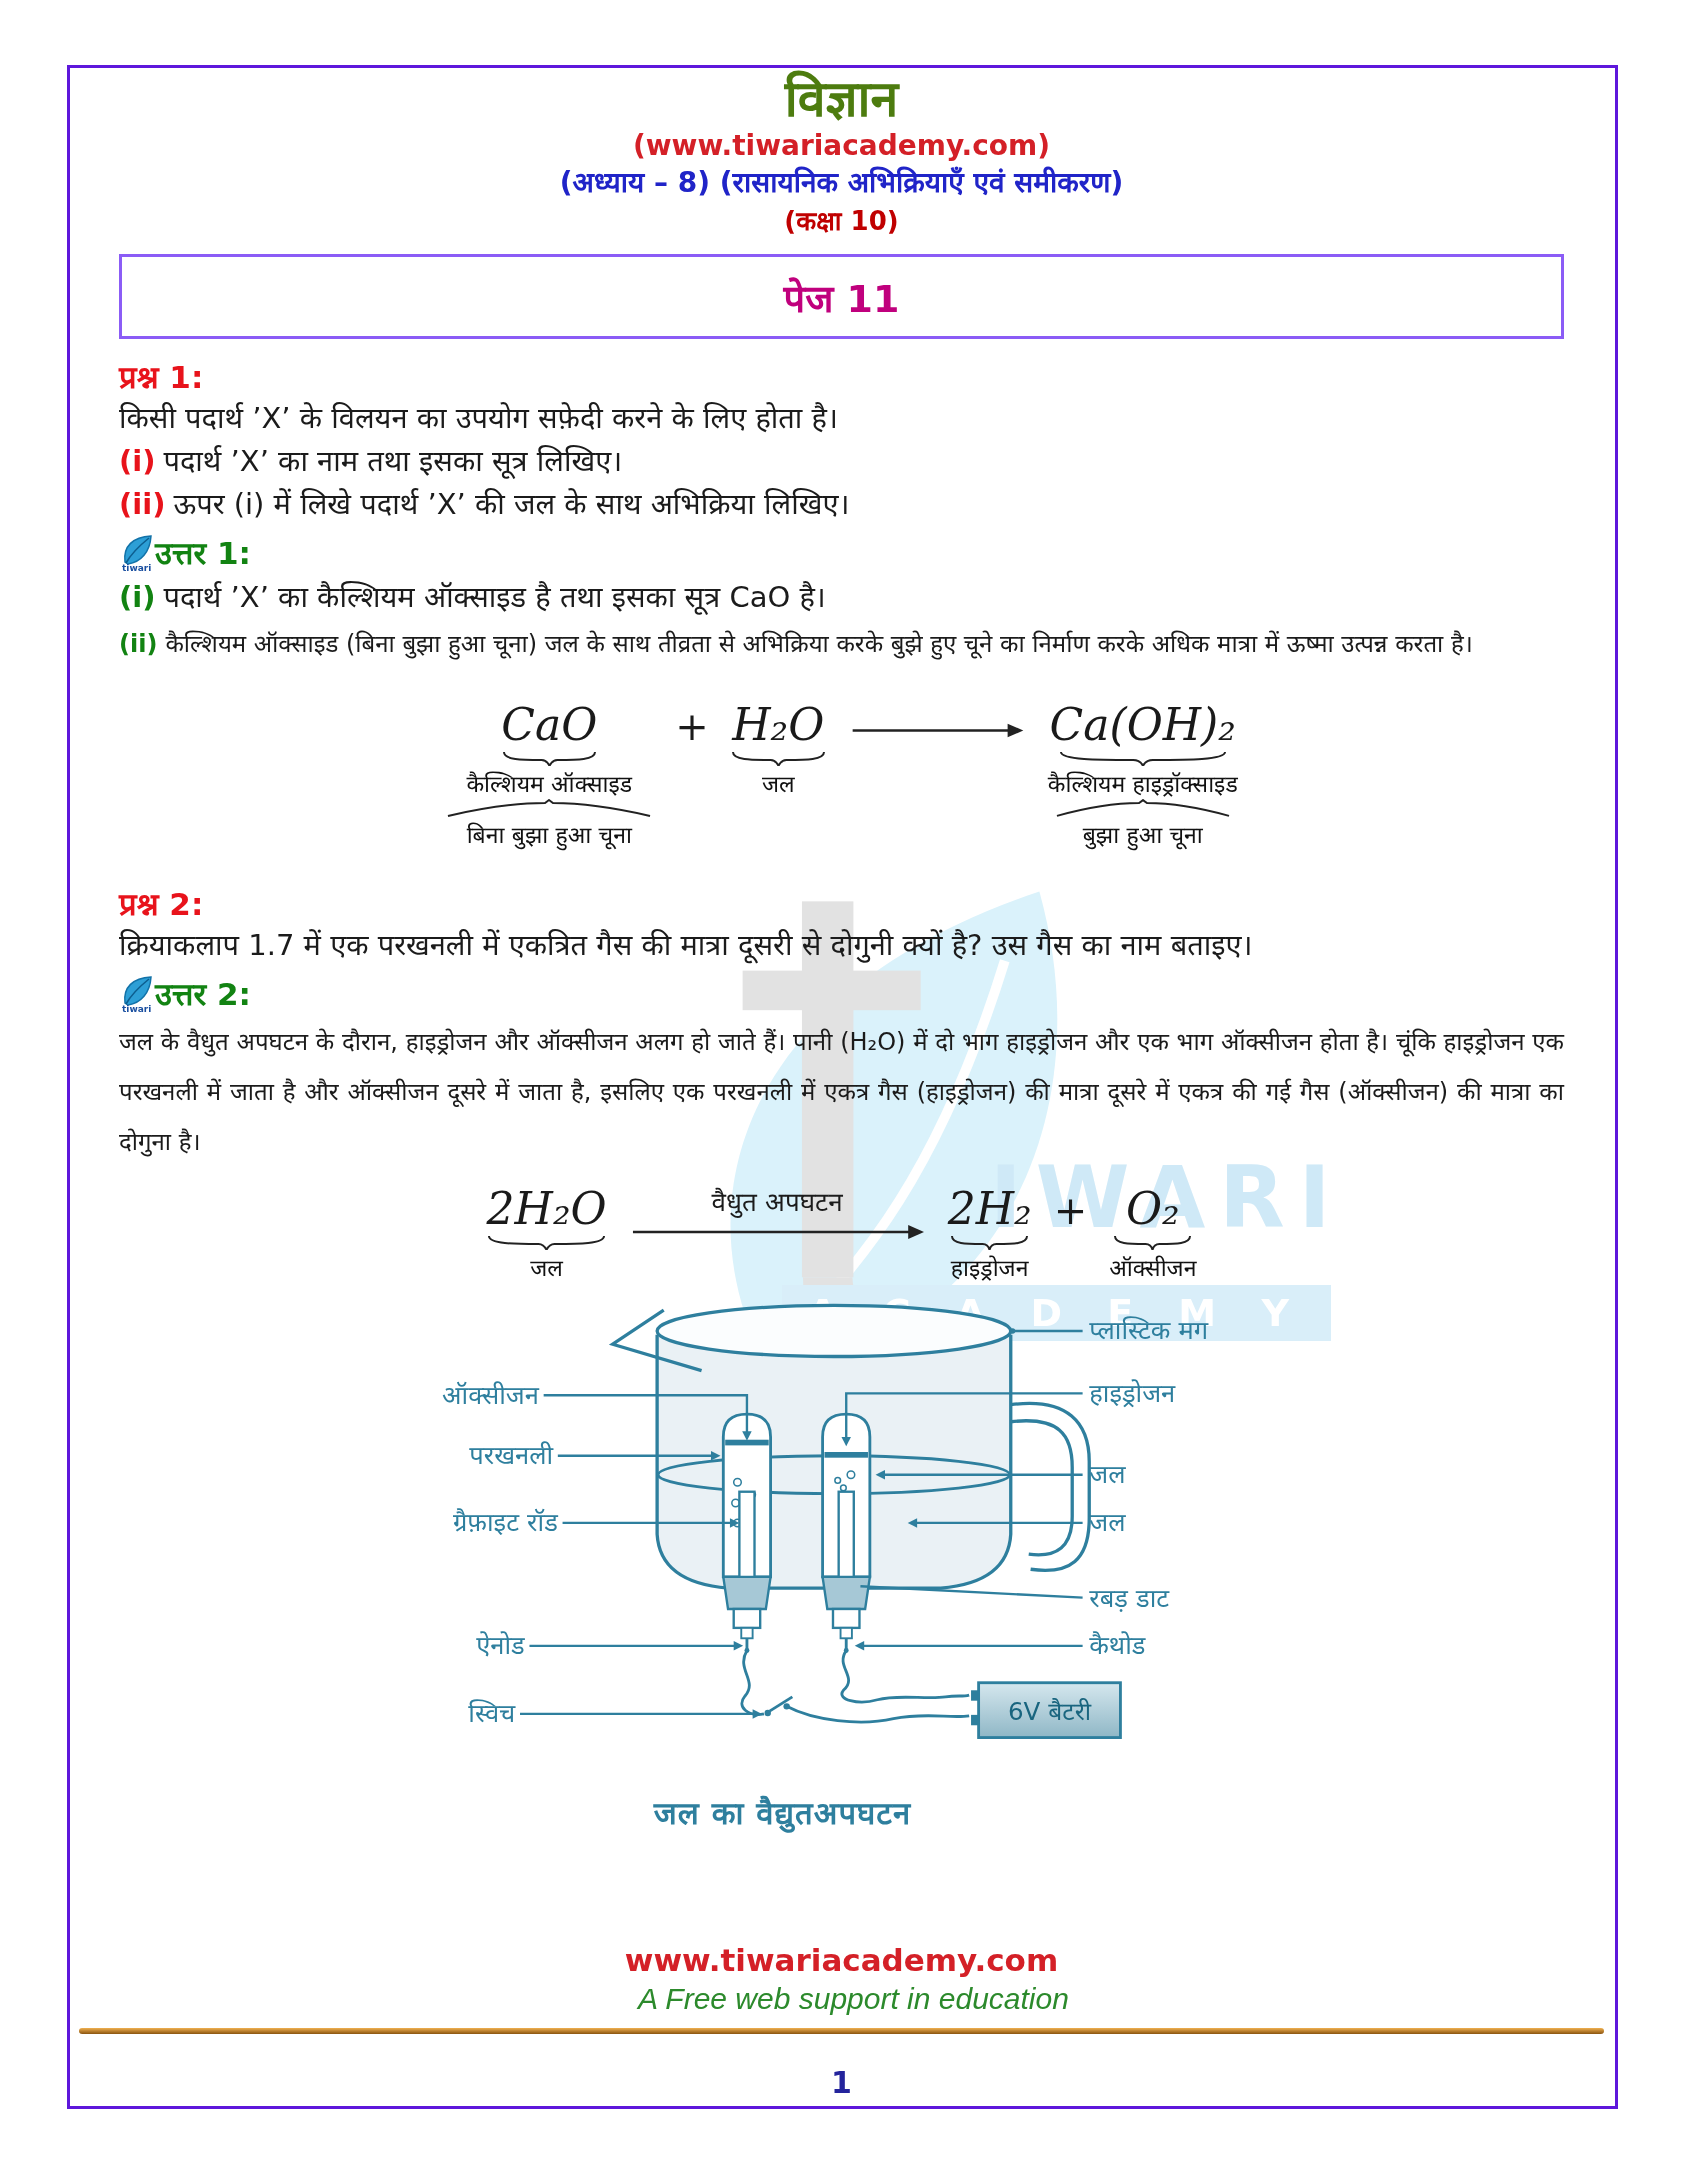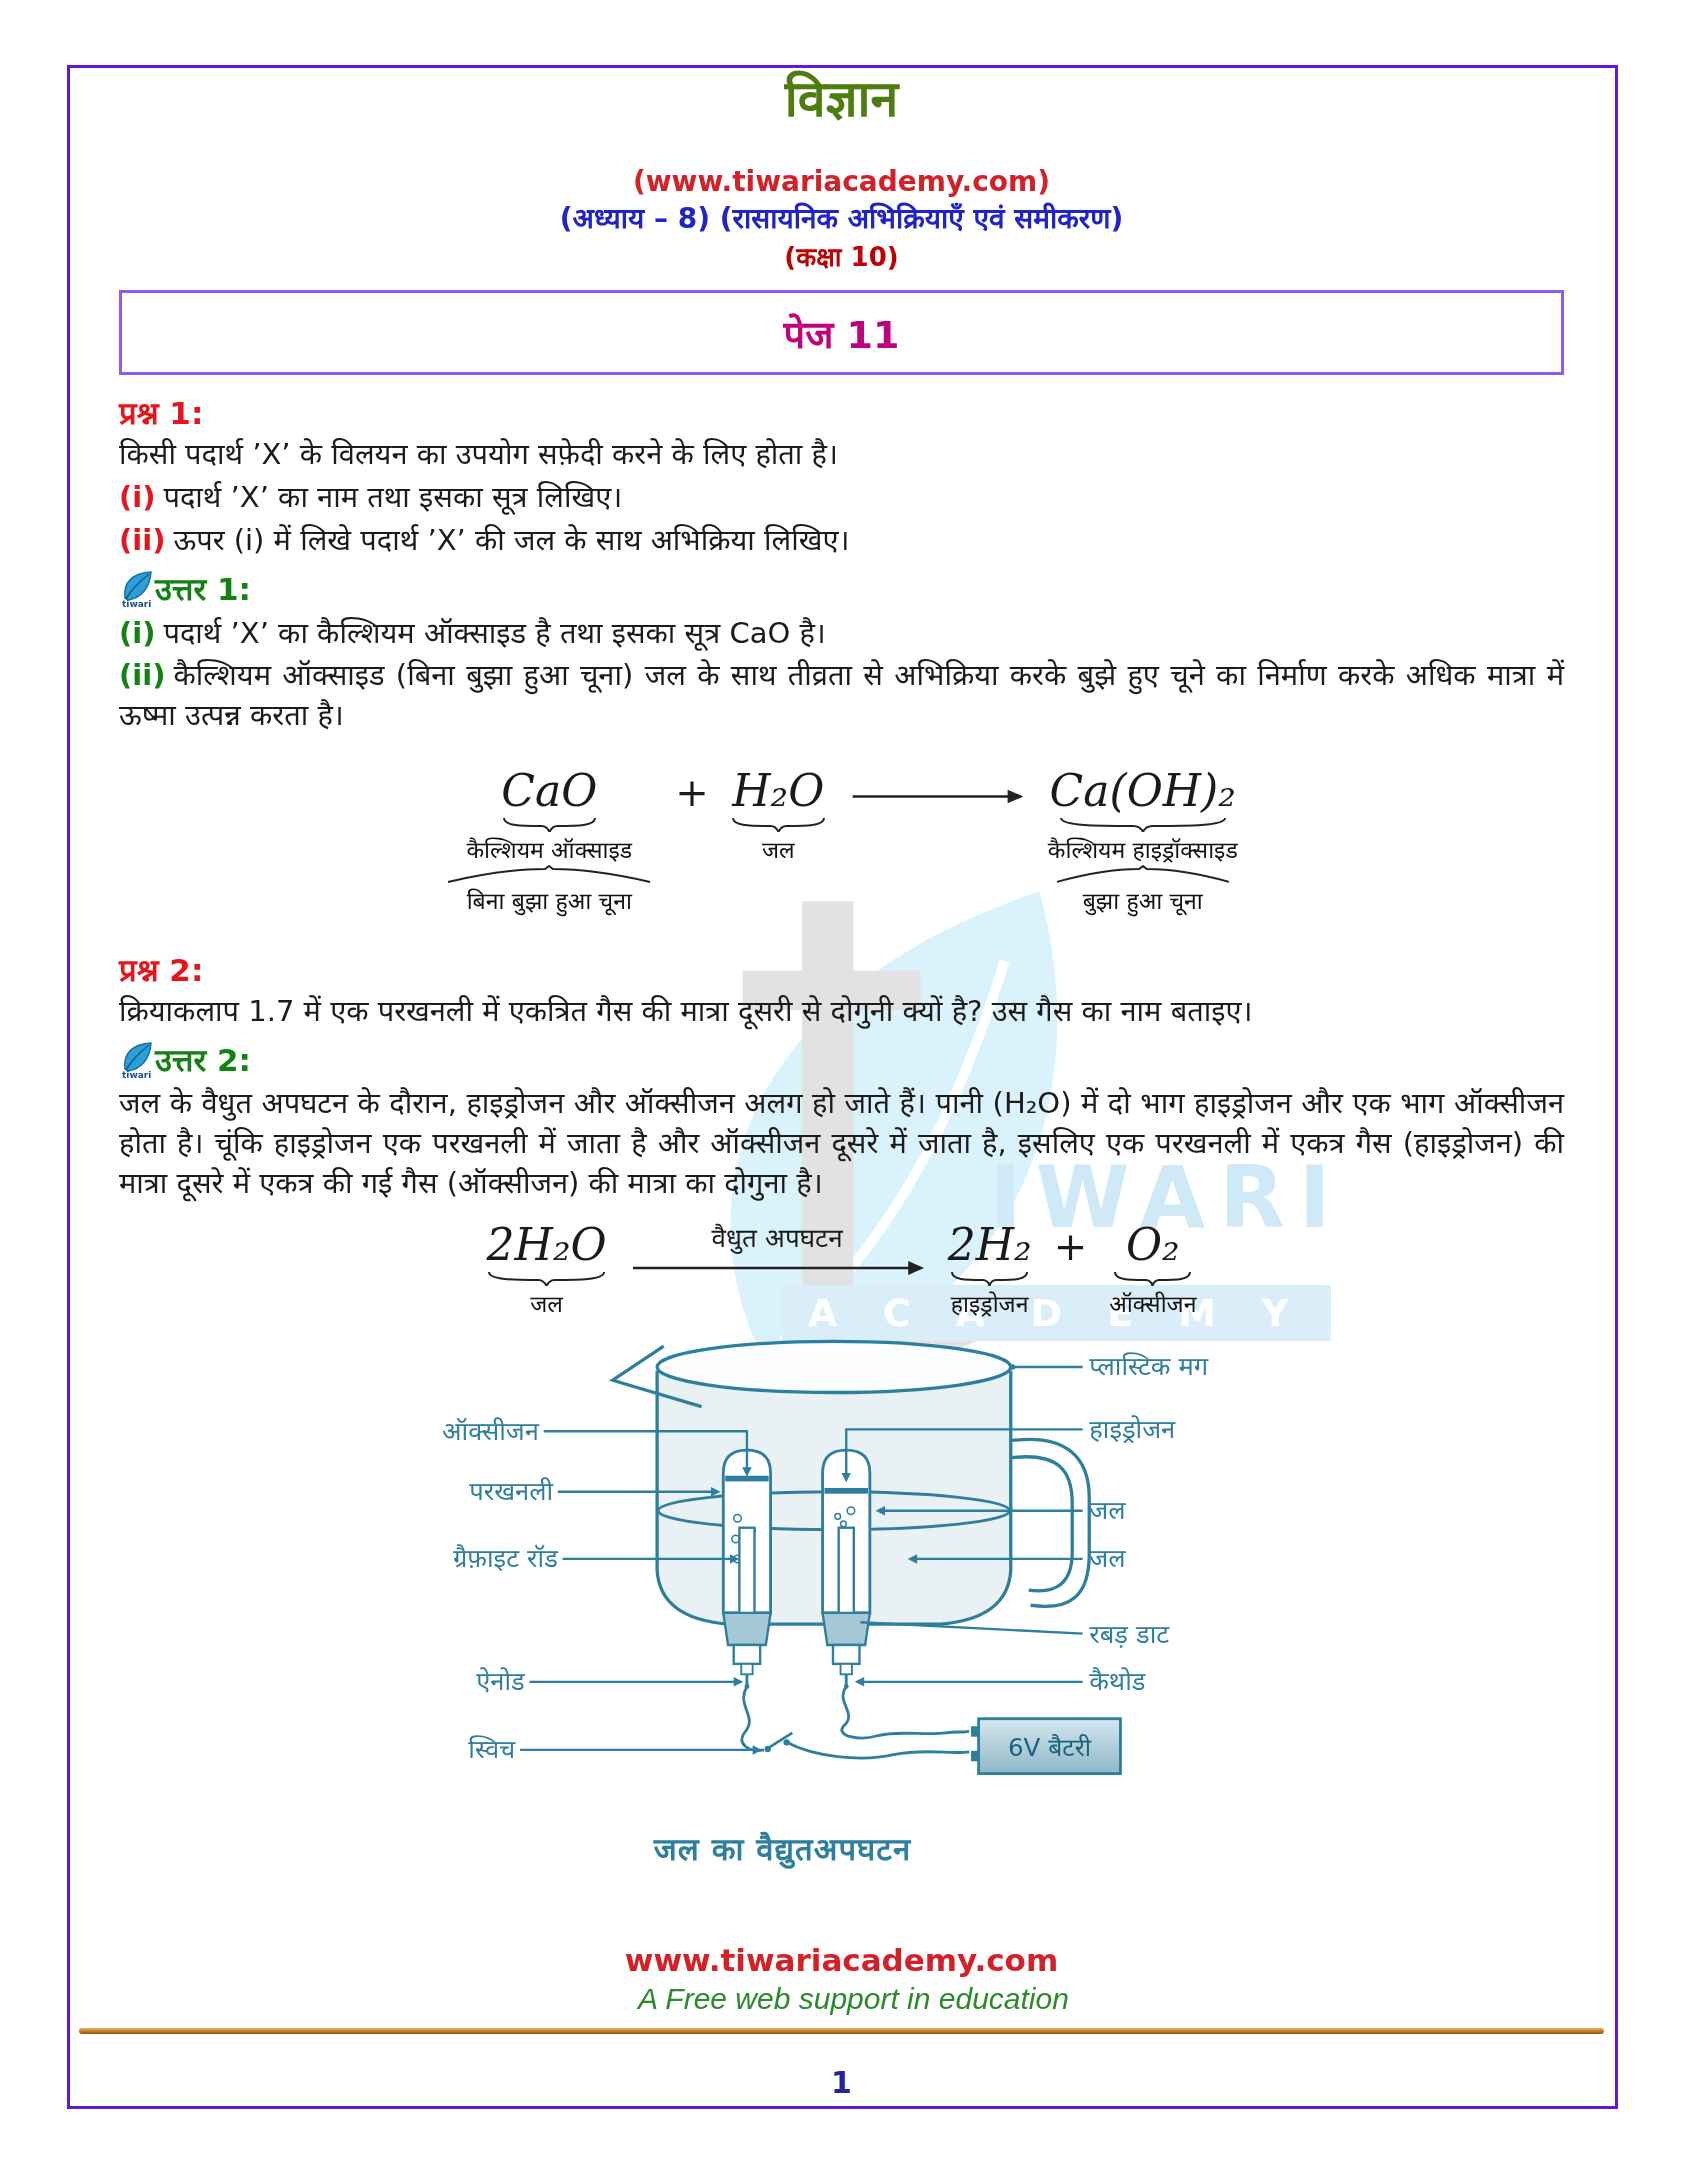--- a/index.html
+++ b/index.html
@@ -14,32 +14,32 @@
   .wm-iwari { left:990px; top:1148px; font-size:85px; font-weight:bold;
               color:#cfe9f7; letter-spacing:14px; }
   .wm-academy { left:782px; top:1285px; background:#d9eef9; color:#ffffff;
                 font-size:38px; font-weight:bold; letter-spacing:16px;
                 padding:6px 26px; }
 
   
   .content { position:absolute; left:119px; top:71px; width:1445px; z-index:2; }
   .t-center { text-align:center; }
   .main-title { font-size:50px; line-height:57px; font-weight:bold; color:#4d7c0f; }
-  .site-line { font-size:28px; line-height:36px; font-weight:bold; color:#d42027;margin-top:36px; }
+  .site-line { font-size:28px; line-height:36px; font-weight:bold; color:#d42027; }
   .chapter-line { font-size:28px; line-height:38px; font-weight:bold; color:#2024c8; }
   .class-line { font-size:26px; line-height:38px; font-weight:bold; color:#c00000; margin-bottom:14px; }
   .pagebox { border:3px solid #8b5cf6; height:79px; display:flex; align-items:center;
              justify-content:center; margin-bottom:18px; background:#ffffff; }
   .pagebox span { font-size:38px; font-weight:bold; color:#c0007d; }
 
   .q-label { color:#e8131b; font-weight:bold; font-size:31px; line-height:40px; margin-top:8px; }
   .a-label-row { display:flex; align-items:flex-end; color:#128312; font-weight:bold;
                  font-size:31px; line-height:38px; margin:6px 0 4px; }
   .body-line { font-size:29px; color:#1b1b1b; line-height:43px; }
-  .para { font-size:29px; color:#1b1b1b; line-height:40px; text-align:justify; }
+  .para { font-size:24px; color:#1b1b1b; line-height:50px; text-align:justify; }
   .red { color:#e8131b; font-weight:bold; margin-right:8px; }
   .green { color:#128312; font-weight:bold; margin-right:8px; }
 
   
   .eq-row { display:flex; justify-content:center; align-items:flex-start; gap:22px;
             margin:30px 0 34px; }
   .eq2-row { margin:16px 0 4px;text-align:center; }
   .species { display:flex; flex-direction:column; align-items:center; }
   .formula { font-family:"DejaVu Serif", serif; font-style:italic; font-size:44px;
              line-height:51px; color:#1a1a1a; white-space:nowrap; }

